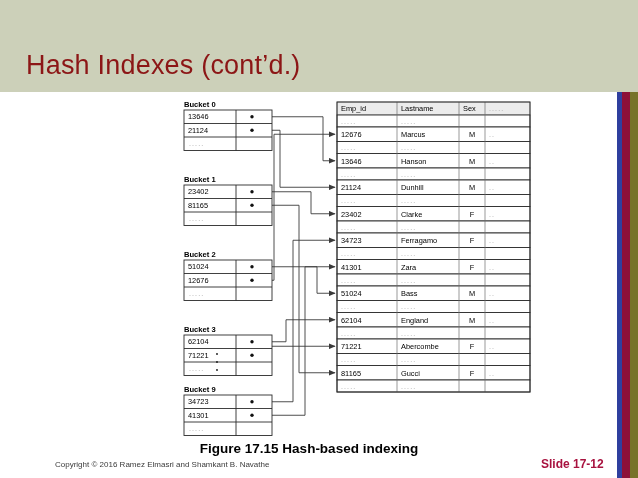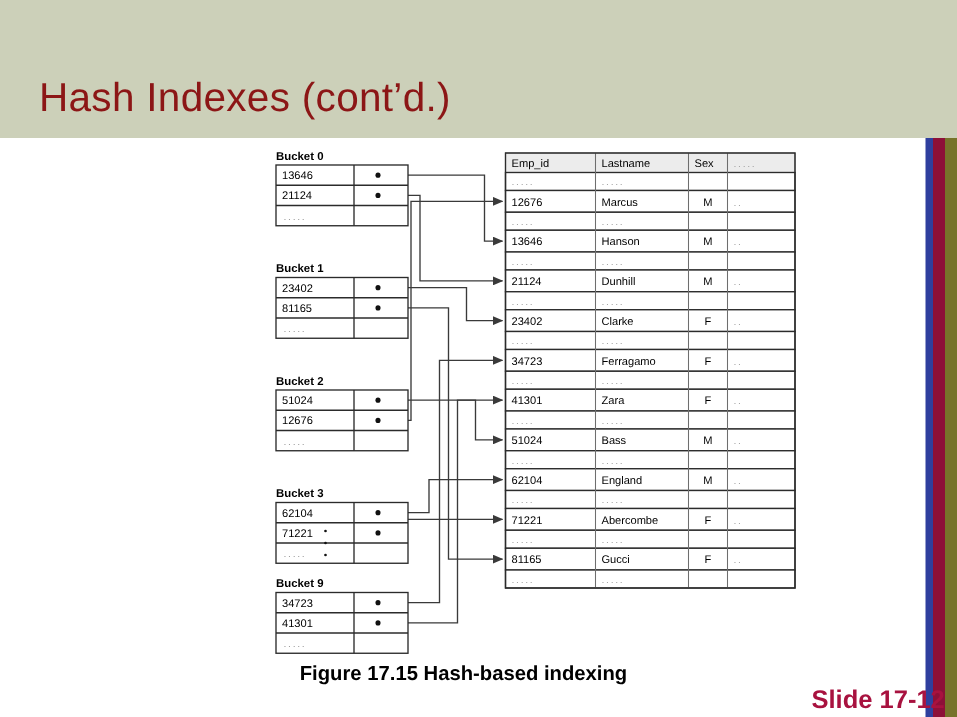--- a/index.html
+++ b/index.html
@@ -47,21 +47,21 @@
   .figure-caption{
     position:absolute;left:0;top:441px;width:618px;text-align:center;
     font-size:13.5px;color:#000;font-weight:bold;
   }
   .footer-copy{
     position:absolute;left:55px;top:460px;
     font-size:8px;color:#3b3b3b;white-space:nowrap;
   }
   .slide-num{
     position:absolute;left:541px;top:457px;
-    font-size:17px;font-weight:bold;color:#a8123f;white-space:nowrap;
+    font-size:12px;font-weight:bold;color:#a8123f;white-space:nowrap;
   }
 </style>
 </head>
 <body>
 
 <div id="slide">
 
   <div class="header-band"></div>
   <div class="slide-title">Hash Indexes (cont’d.)</div>
 
@@ -244,15 +244,16 @@
           <text x="374" y="296.6" class="tb-dots">.....</text>
           <line x1="370" y1="10" x2="370" y2="300" class="tbline"></line>
           <line x1="432" y1="10" x2="432" y2="300" class="tbline"></line>
           <line x1="458" y1="10" x2="458" y2="300" class="tbline"></line>
           <rect x="310" y="10" width="193" height="290" class="boxline"></rect>
         </g>
     </svg>
   </div>
 
   <div class="figure-caption">Figure 17.15 Hash-based indexing</div>
+  <div class="footer-copy">Copyright © 2016 Ramez Elmasri and Shamkant B. Navathe</div>
   <div class="slide-num">Slide 17-12</div>
 
 </div>
 
 </body></html>

